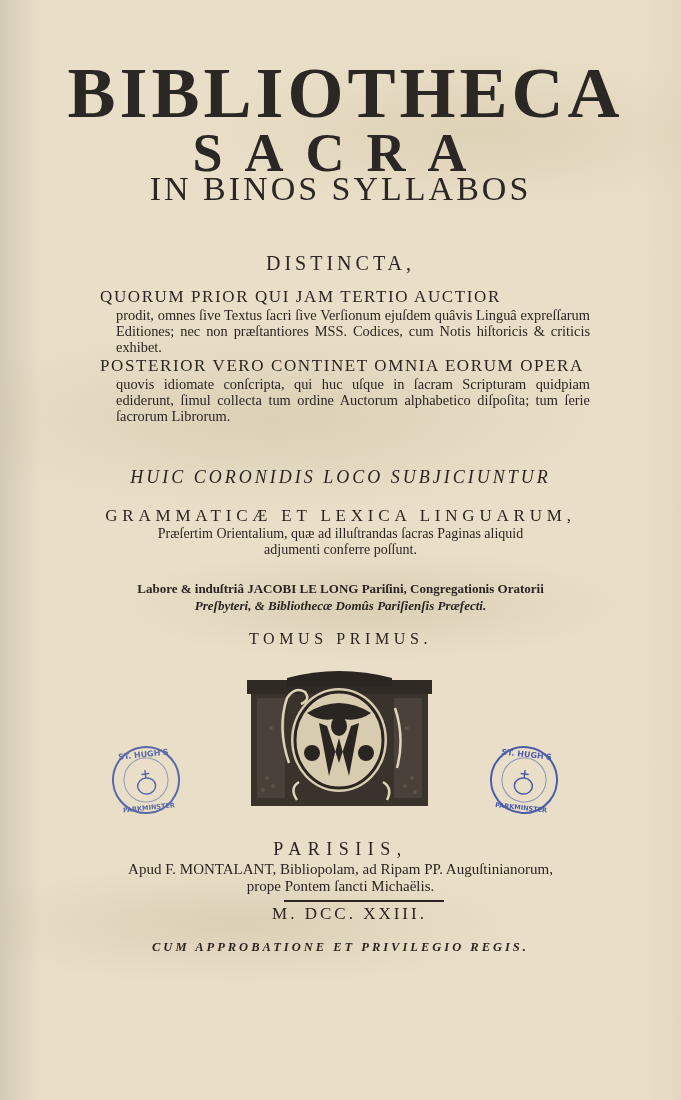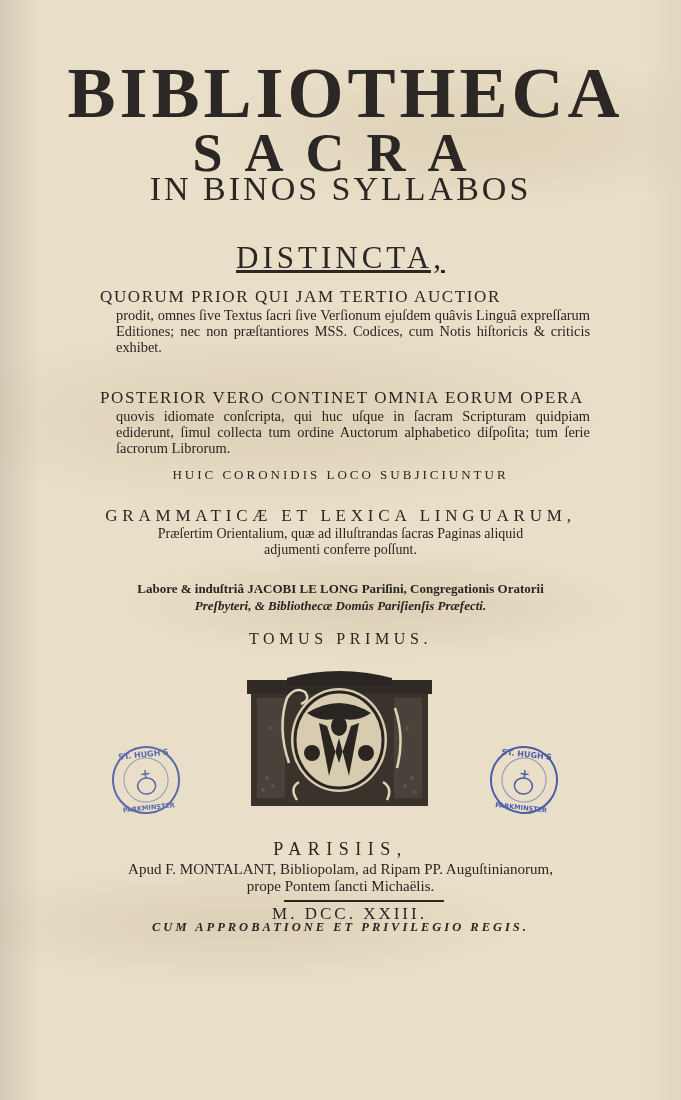--- a/index.html
+++ b/index.html
@@ -14,49 +14,49 @@
         linear-gradient(90deg, rgba(170,165,150,0.35) 0px, rgba(0,0,0,0) 40px, rgba(0,0,0,0) 641px, rgba(200,190,165,0.2) 681px);
       position: relative;
       font-family: "Liberation Serif", "DejaVu Serif", serif;
       color: #2a2522;
     }
     .page { position: absolute; inset: 0; }
     .line { position: absolute; left: 0; right: 0; text-align: center; white-space: nowrap; }
     .title-main { top: 52px; font-size: 72px; letter-spacing: 4px; font-weight: bold; color: #2b2724; left: 10px; }
     .title-sub { top: 122px; font-size: 54px; letter-spacing: 22px; font-weight: bold; color: #2b2724; }
     .title-binos { top: 170px; font-size: 34px; letter-spacing: 3px; color: #2b2724; }
-    .title-distincta { top: 240px; font-size: 31px; letter-spacing: 4px; color: #2b2724; text-decoration: underline; }
+    .title-distincta { top: 252px; font-size: 20px; letter-spacing: 4px; color: #2b2724; }
 
     .para { position: absolute; left: 100px; width: 490px; }
     .para .lead { font-size: 17px; letter-spacing: 1.6px; white-space: nowrap; }
     .para .body { font-size: 14.4px; line-height: 16px; padding-left: 16px; text-align: justify; }
     .para-prior { top: 287px; }
-    .para-posterior { top: 388px; }
+    .para-posterior { top: 356px; }
 
-    .huic { top: 467px; font-size: 13px; letter-spacing: 3px; }
+    .huic { top: 467px; font-size: 18px; font-style: italic; letter-spacing: 3px; }
     .gram { top: 506px; font-size: 17px; letter-spacing: 4.8px; }
     .praes { top: 526px; font-size: 14px; line-height: 16px; }
     .adj { top: 542px; font-size: 14px; }
     .labore { top: 581px; font-size: 13px; font-weight: bold; }
     .presb { top: 598px; font-size: 13px; font-style: italic; font-weight: bold; }
     .tomus { top: 630px; font-size: 16px; letter-spacing: 4.6px; }
 
     .emblem {
       position: absolute; left: 247px; top: 668px; width: 185px; height: 142px;
     }
     .stamp { position: absolute; width: 72px; height: 72px; }
     .stamp-left { left: 110px; top: 744px; transform: rotate(-6deg); }
     .stamp-right { left: 488px; top: 744px; transform: rotate(6deg); }
 
     .parisiis { top: 839px; font-size: 18px; letter-spacing: 6.5px; }
     .apud { top: 860px; font-size: 15px; line-height: 18px; }
     .prope { top: 878px; font-size: 15px; }
     .rule { position: absolute; left: 284px; top: 900px; width: 160px; height: 2px; background: #2a2522; }
     .year { top: 904px; font-size: 17px; letter-spacing: 3px; padding-left: 18px; }
-    .cum { top: 920px; font-size: 12.5px; font-style: italic; letter-spacing: 3px; font-weight: bold; }
+    .cum { top: 940px; font-size: 12.5px; font-style: italic; letter-spacing: 3px; font-weight: bold; }
   </style>
 </head>
 <body>
 
 <div class="page">
 
   <div class="line title-main">BIBLIOTHECA</div>
   <div class="line title-sub">SACRA</div>
   <div class="line title-binos">IN BINOS SYLLABOS</div>
   <div class="line title-distincta">DISTINCTA,</div>

